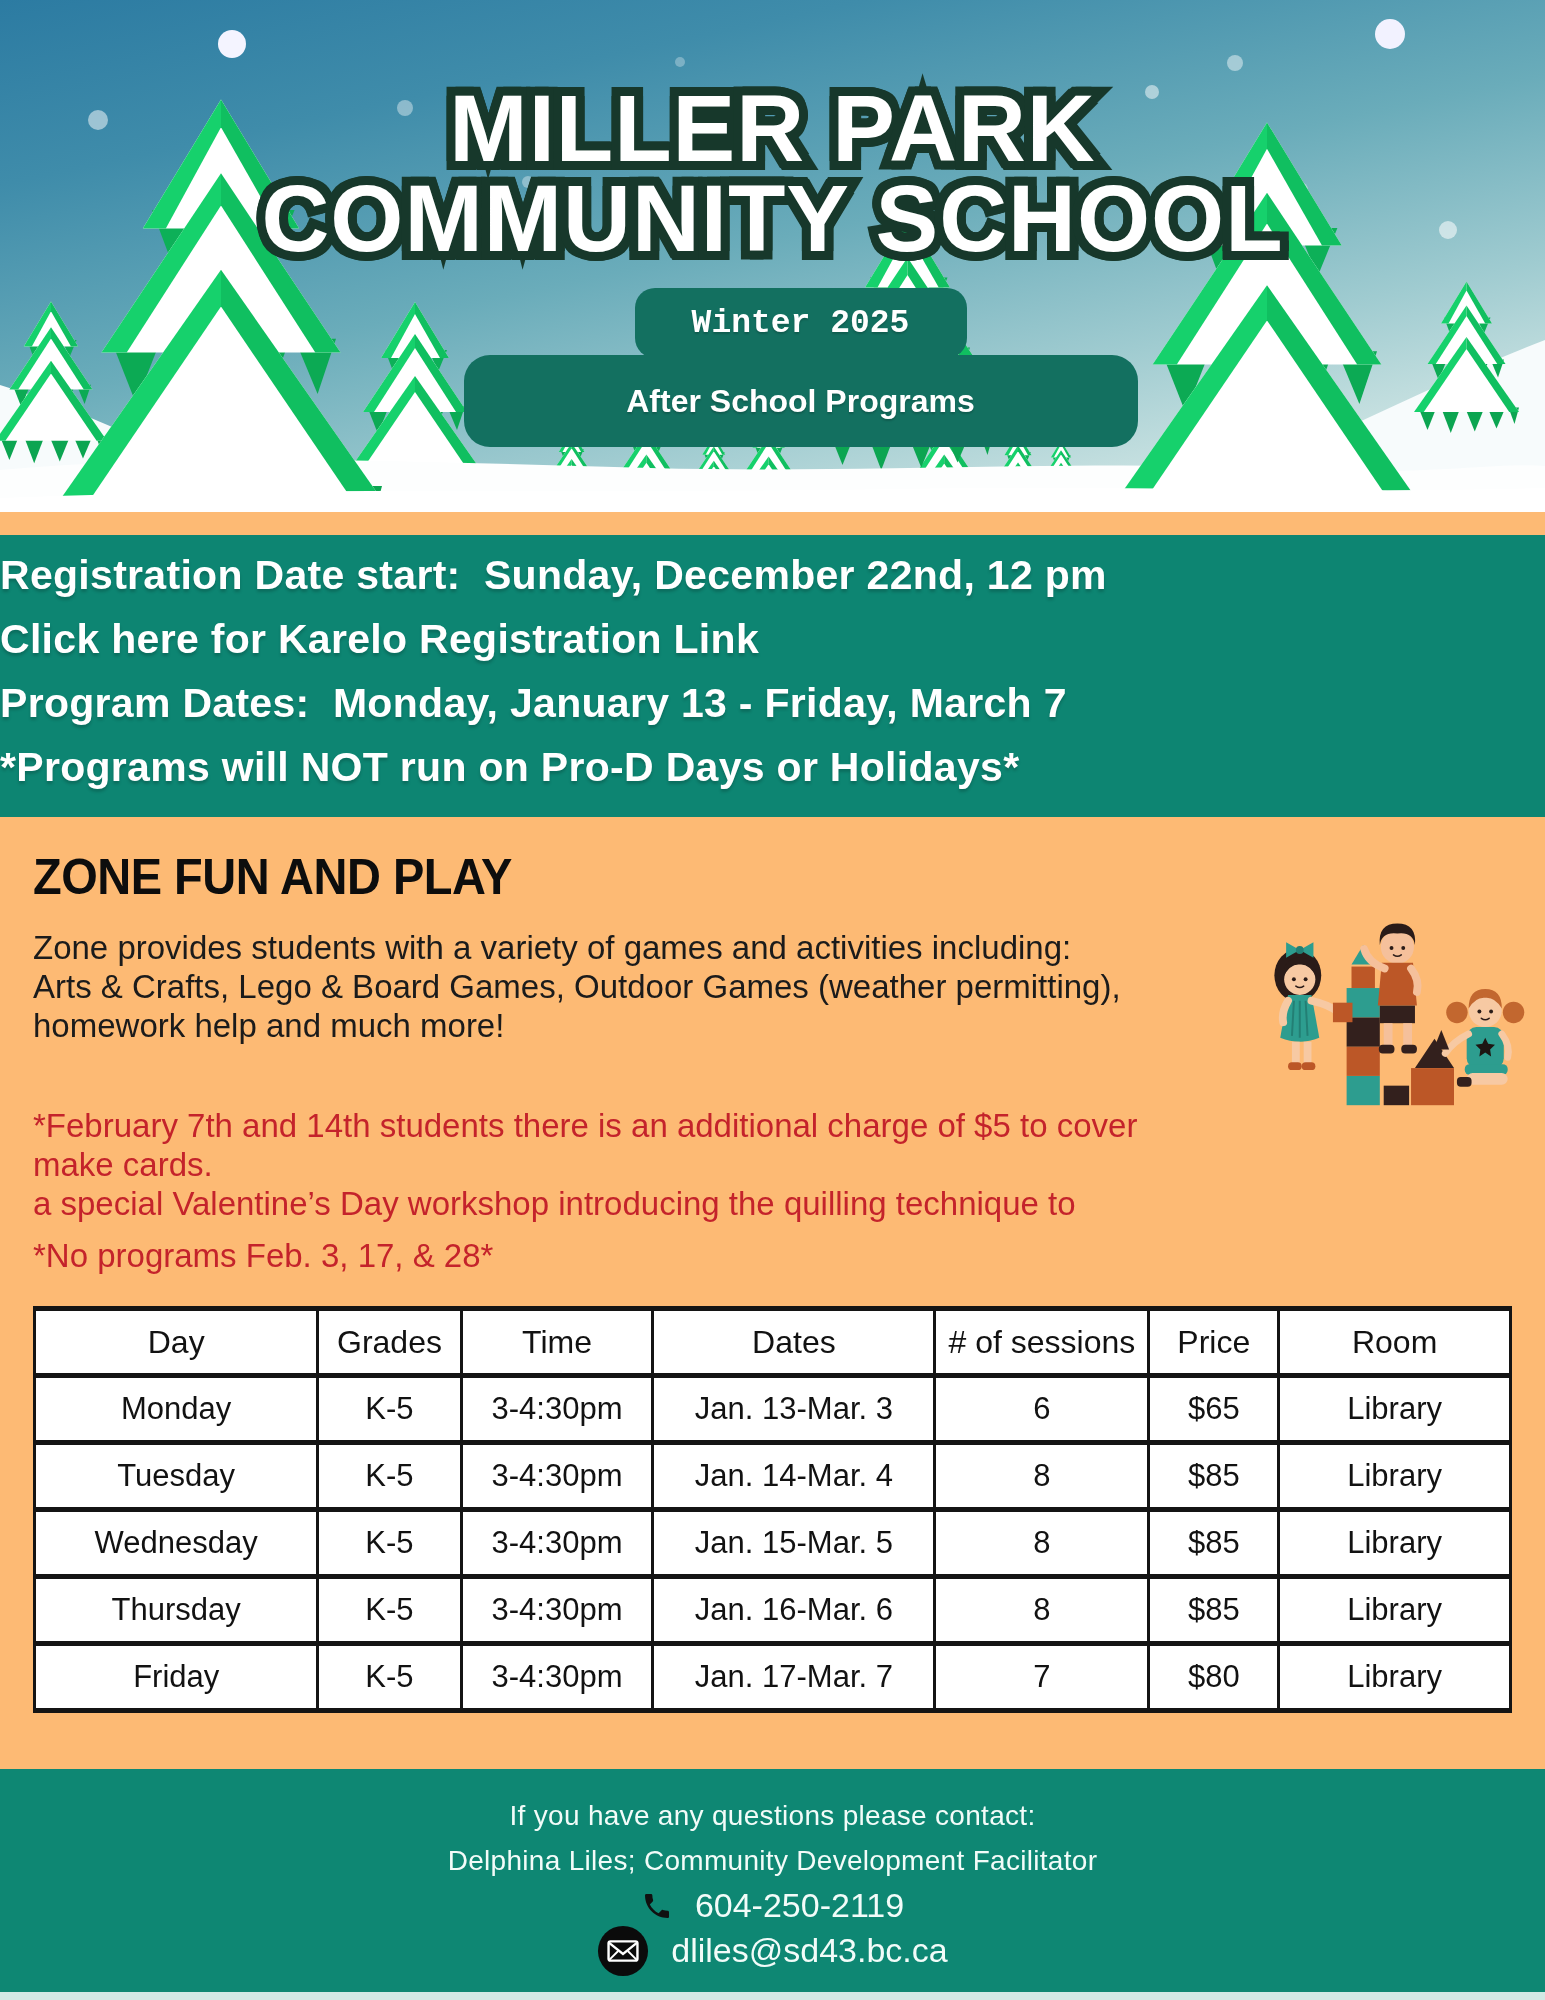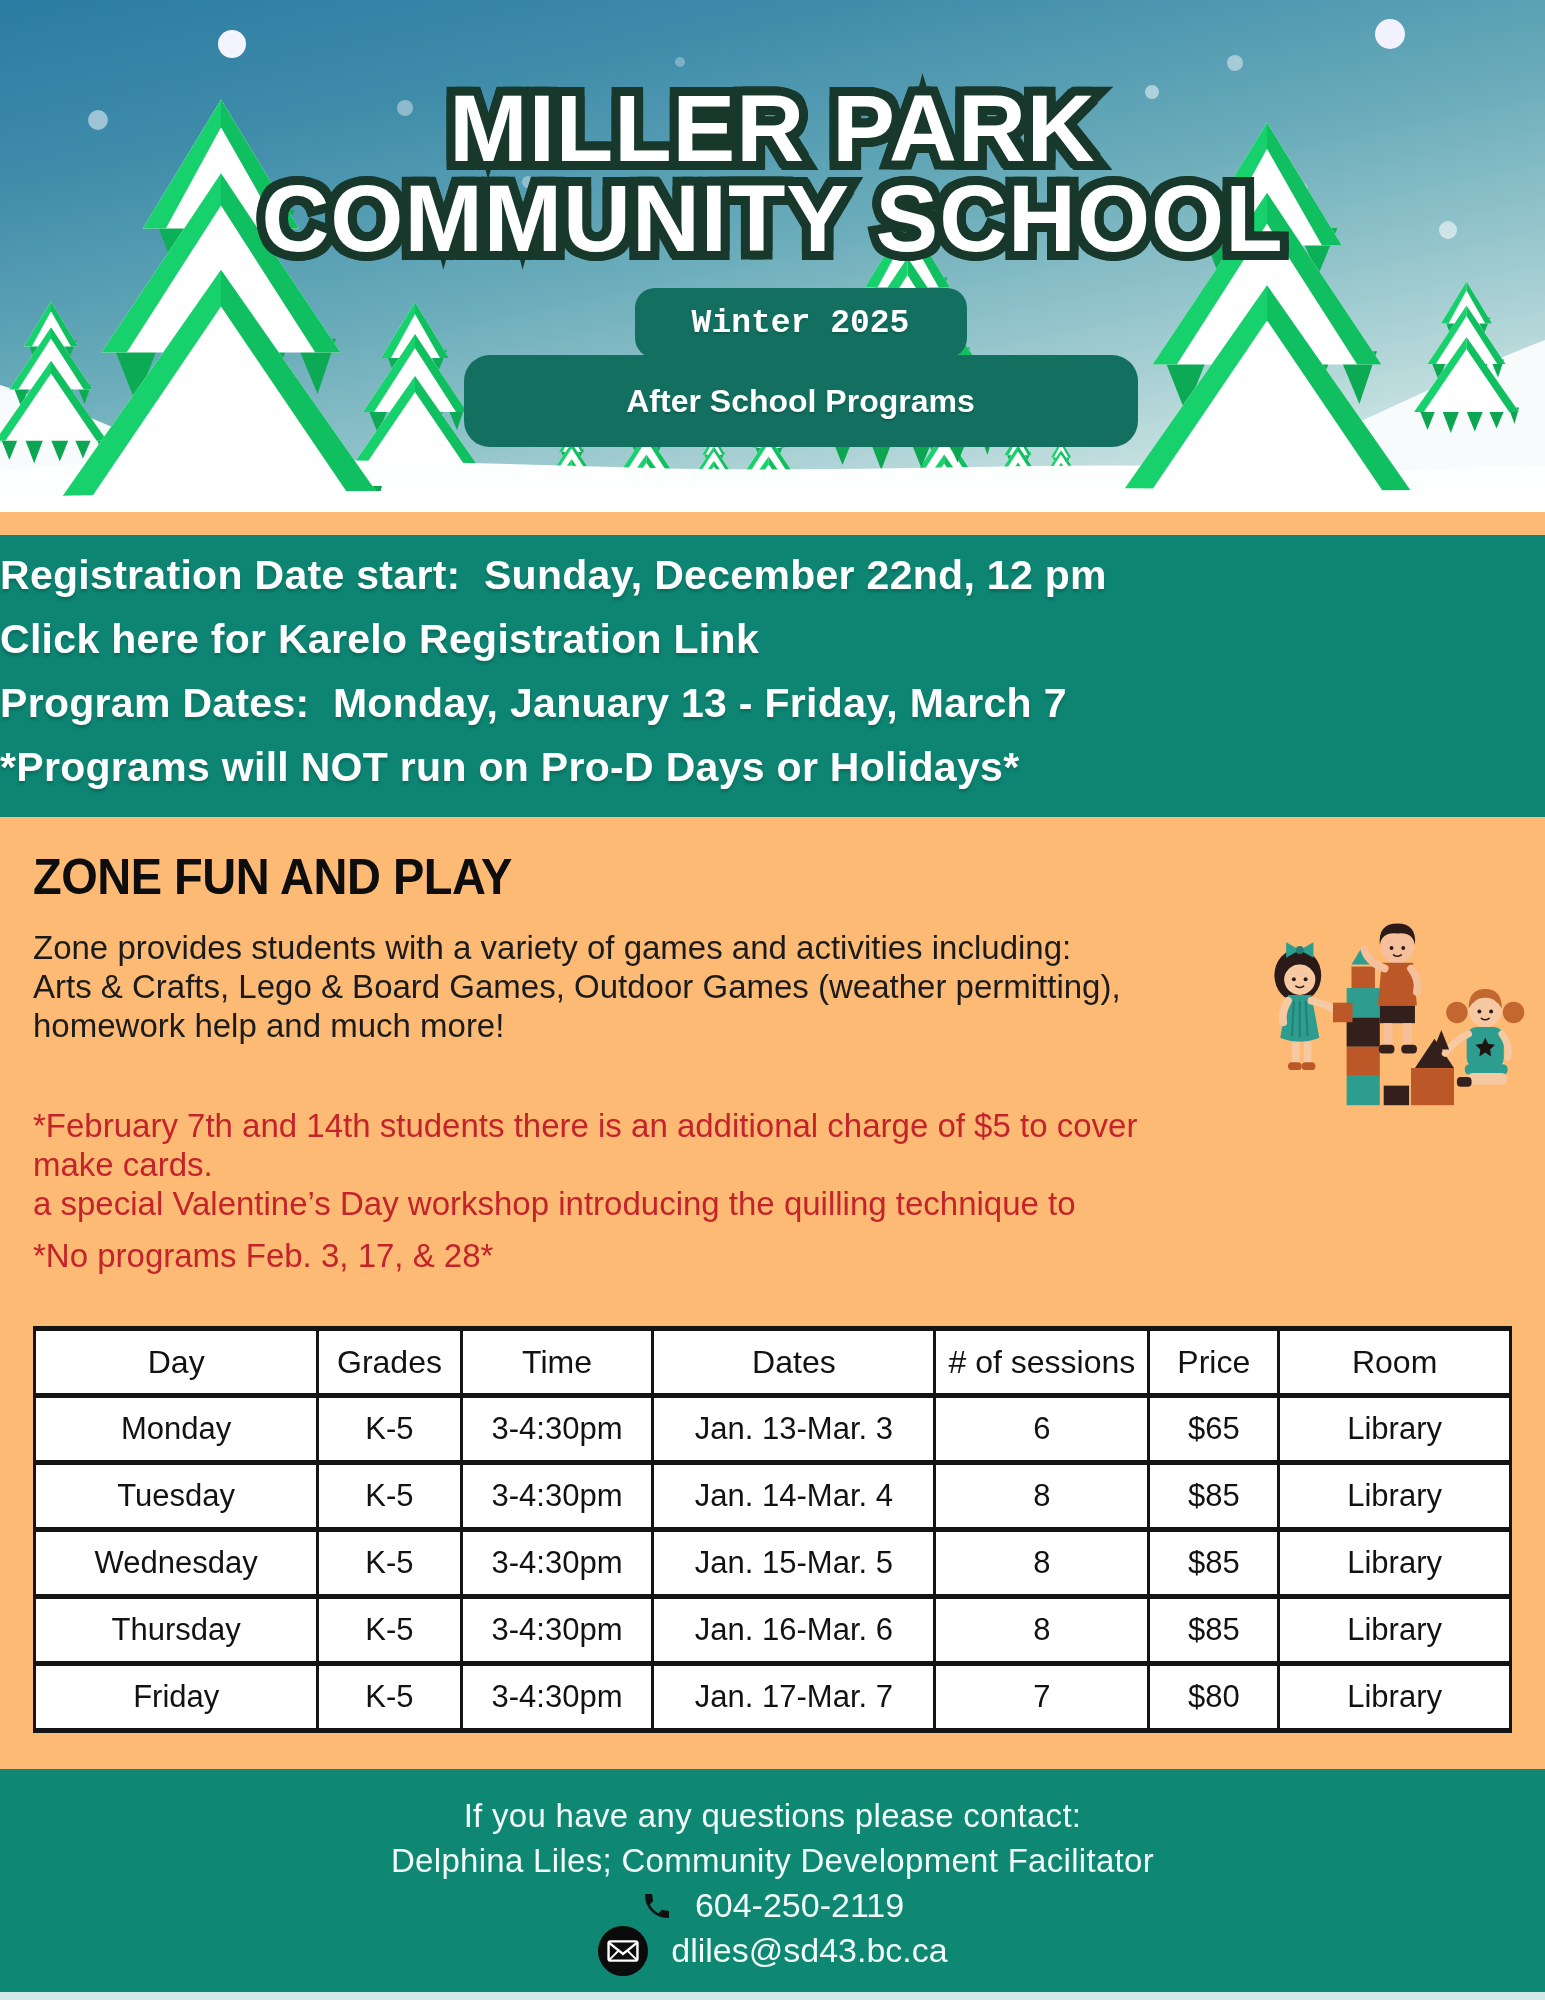--- a/index.html
+++ b/index.html
@@ -47,34 +47,34 @@
     position:absolute;top:848px;left:33px;font-size:47px;font-weight:700;color:#0d0d0d;
     letter-spacing:-.5px;transform:scaleY(1.05);transform-origin:left top;
   }
   .body-text{position:absolute;left:33px;color:#1b1b1b;font-size:33px;line-height:39px;}
   .desc{top:928px;width:1200px;}
   .red-text{color:#c4232b;}
   .valentine{top:1106px;width:1260px;}
   .no-programs{top:1236px;font-size:33px;}
   .kids{position:absolute;left:1240px;top:908px;width:305px;height:205px;}
   
-  .schedule{position:absolute;top:1306px;left:33px;width:1479px;margin-top:20px;}
+  .schedule{position:absolute;top:1306px;left:33px;width:1479px;}
   table{border-collapse:collapse;width:100%;table-layout:fixed;background:#fff;}
   th,td{
     border:3px solid #141414;border-top-width:5px;border-bottom-width:5px;
     text-align:center;vertical-align:middle;color:#121212;font-weight:400;
     font-size:31px;height:62px;padding:0;overflow:hidden;
   }
   thead th{font-size:32px;}
   
   .footer{
     position:absolute;top:1769px;left:0;width:1545px;height:223px;background:#0e8773;
     color:#f2fcf9;text-align:center;padding-top:24px;box-sizing:border-box;
   }
-  .footer-line{font-size:33px;line-height:45px;font-weight:400;letter-spacing:.3px;}
+  .footer-line{font-size:28px;line-height:45px;font-weight:400;letter-spacing:.3px;}
   .contact-row{display:flex;align-items:center;justify-content:center;gap:22px;height:45px;font-size:34px;}
   .bottom-strip{position:absolute;top:1992px;left:0;width:1545px;height:8px;background:#d2e9e5;}
 </style>
 </head>
 <body>
 
 <div class="page">
 
   <div class="header">
     <svg class="scene" width="1545" height="512" viewBox="0 0 1545 512">

